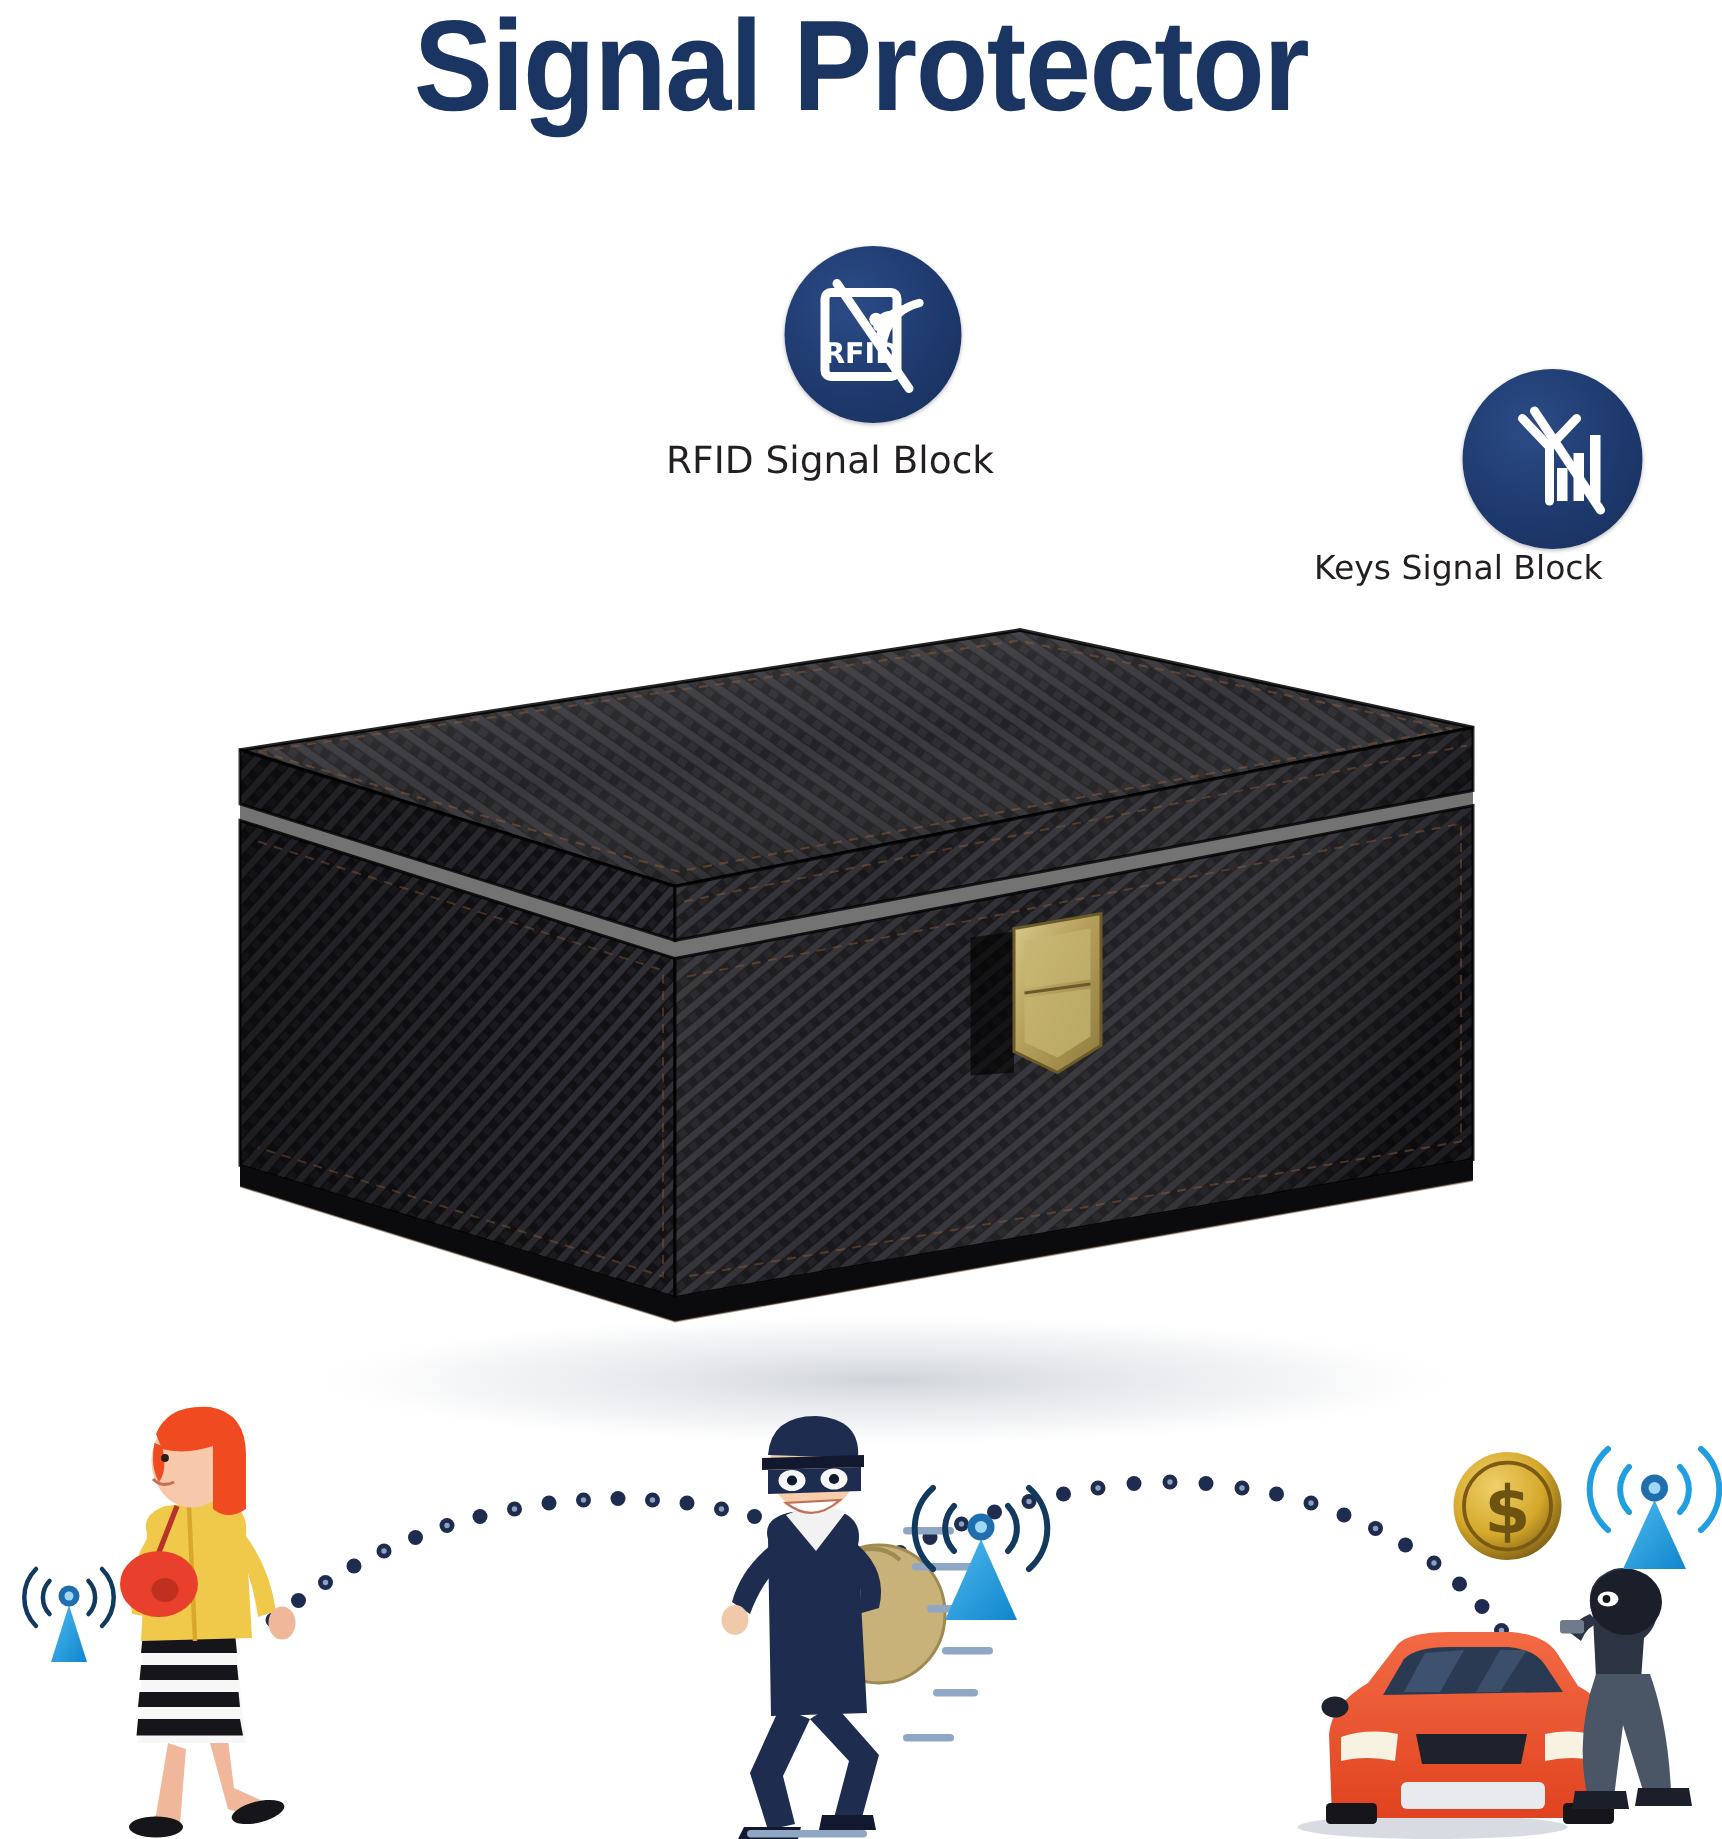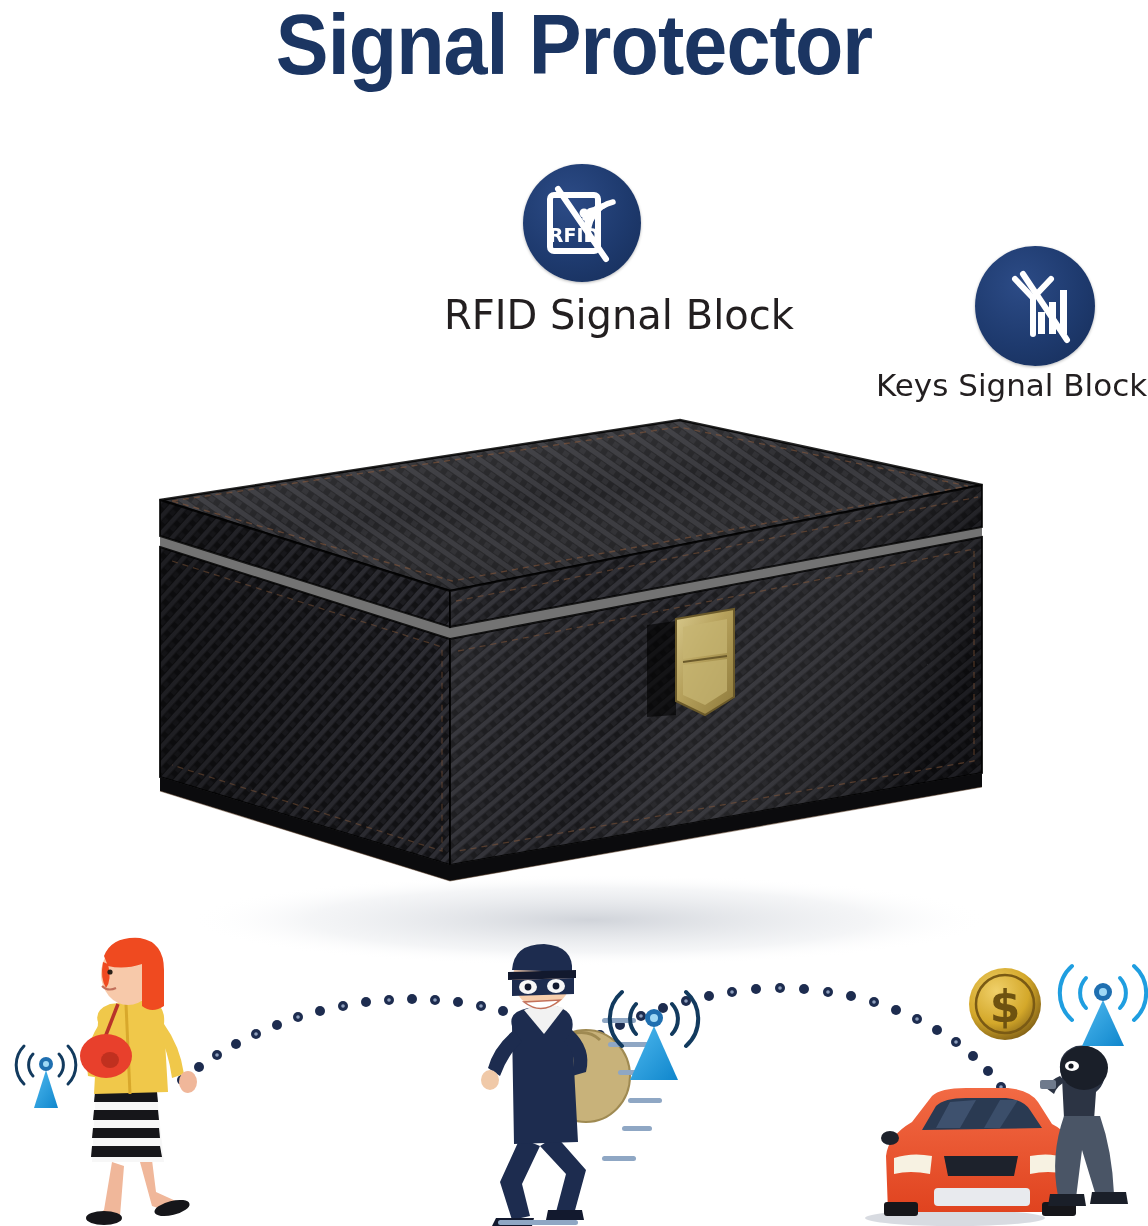--- a/index.html
+++ b/index.html
@@ -30,24 +30,24 @@
   .flabel{
     position:absolute;white-space:nowrap;color:#231f20;
     font-family:"DejaVu Sans",sans-serif;font-weight:400;
   }
 
   
   #f1 .fcircle{left:55px;top:246px;width:120px;height:120px;}
   #f1 .flabel{left:-4px;top:367px;font-size:31px;}
   
   #f2 .fcircle{left:523px;top:164px;width:118px;height:118px;}
-  #f2 .flabel{left:444px;top:292px;font-size:40px;}
+  #f2 .flabel{left:444px;top:292px;font-size:25px;}
   
   #f3 .fcircle{left:975px;top:246px;width:120px;height:120px;}
-  #f3 .flabel{left:876px;top:367px;font-size:31px;}
+  #f3 .flabel{left:876px;top:367px;font-size:22px;}
 
   
   #product{position:absolute;left:120px;top:395px;width:900px;height:580px;}
   #product svg{display:block;width:100%;height:100%;}
 
   
   #scene{position:absolute;left:0;top:930px;width:1148px;height:296px;}
   #scene svg{display:block;width:100%;height:100%;}
 </style>
 </head>

